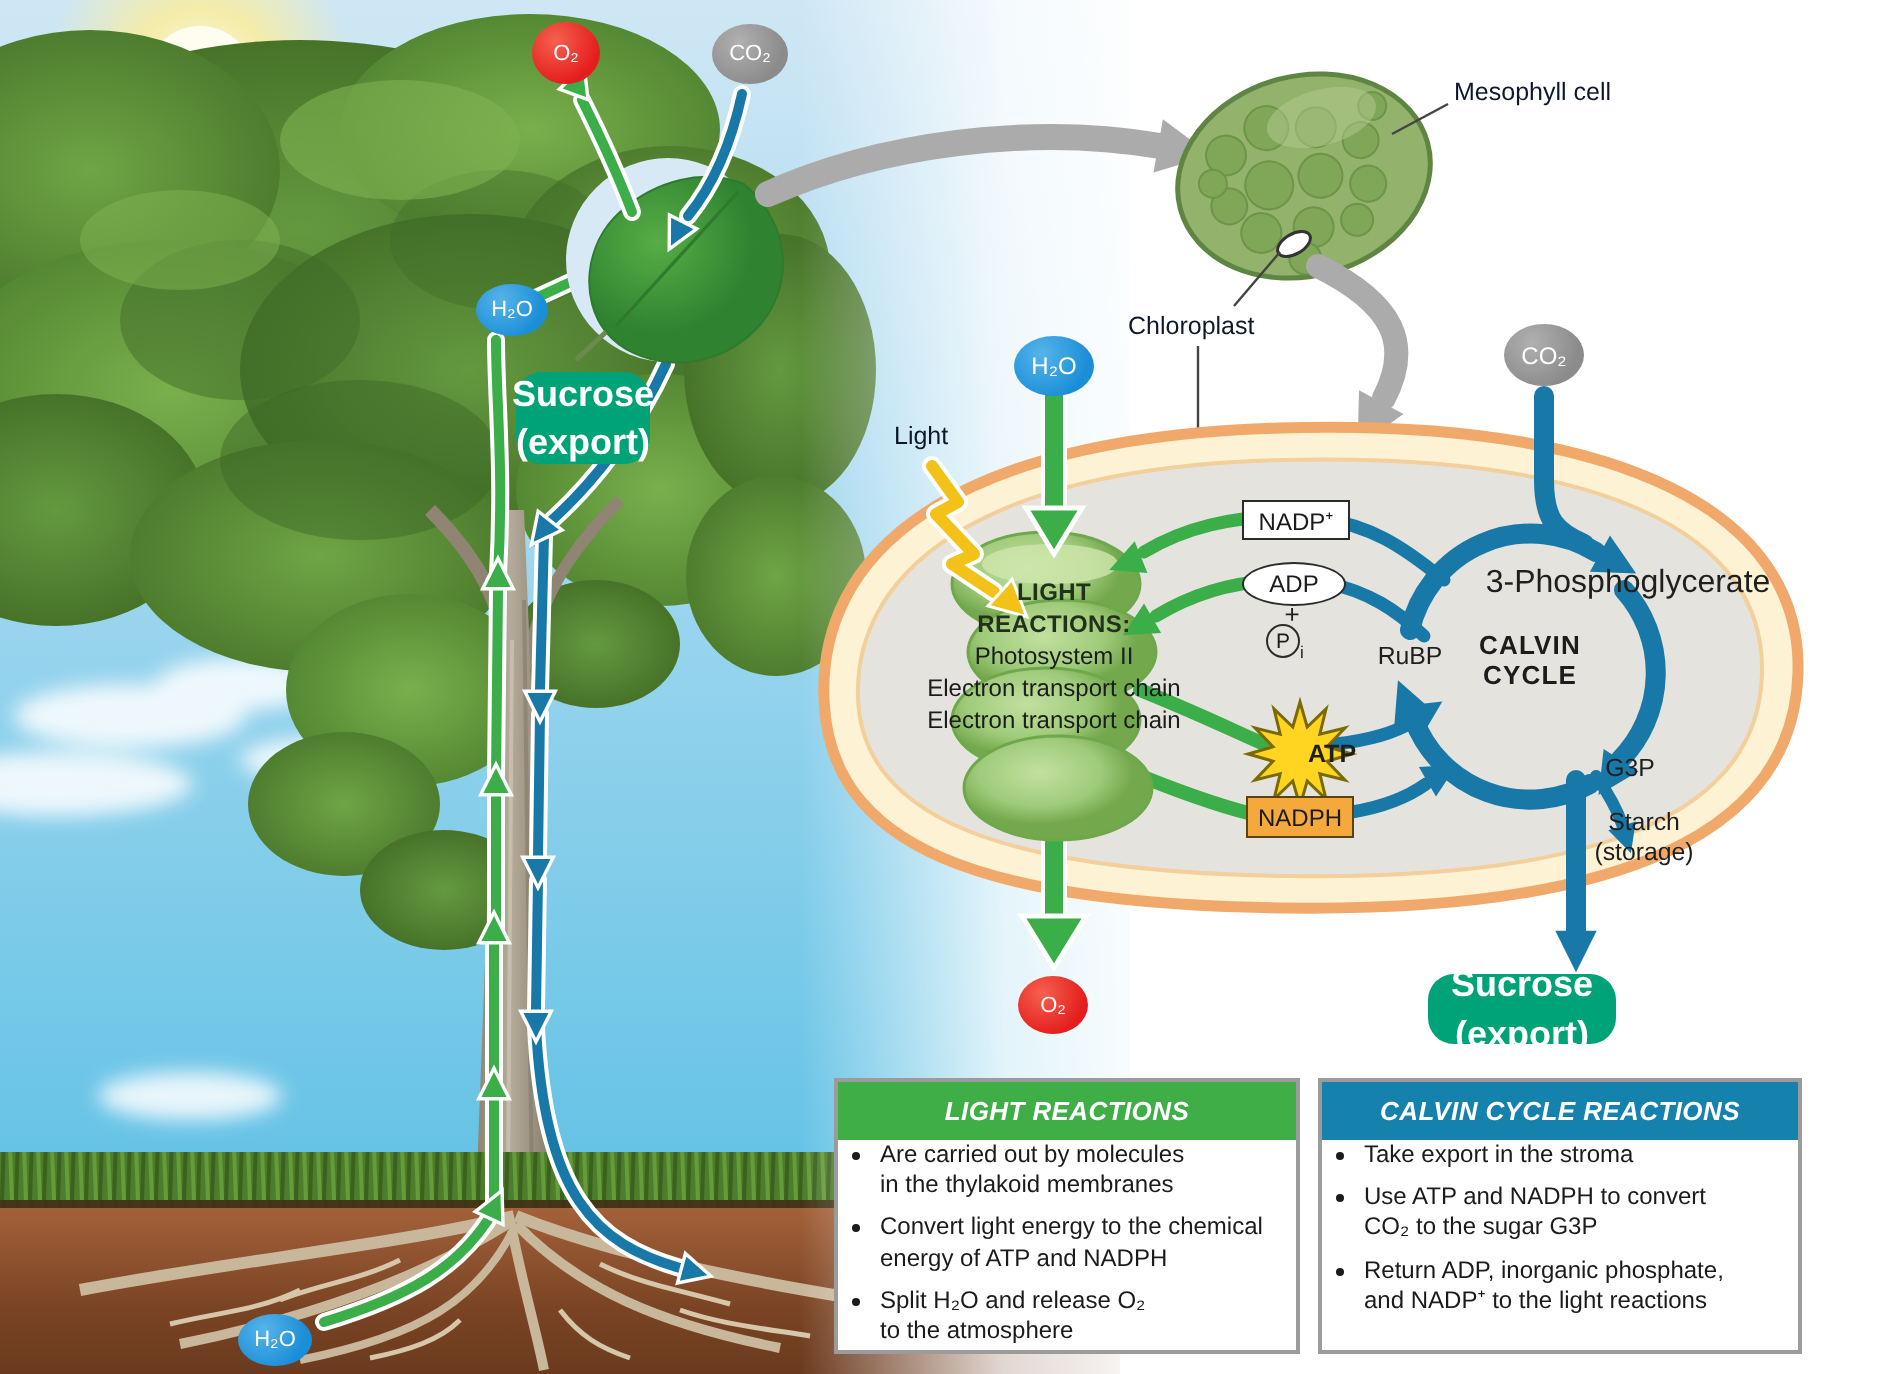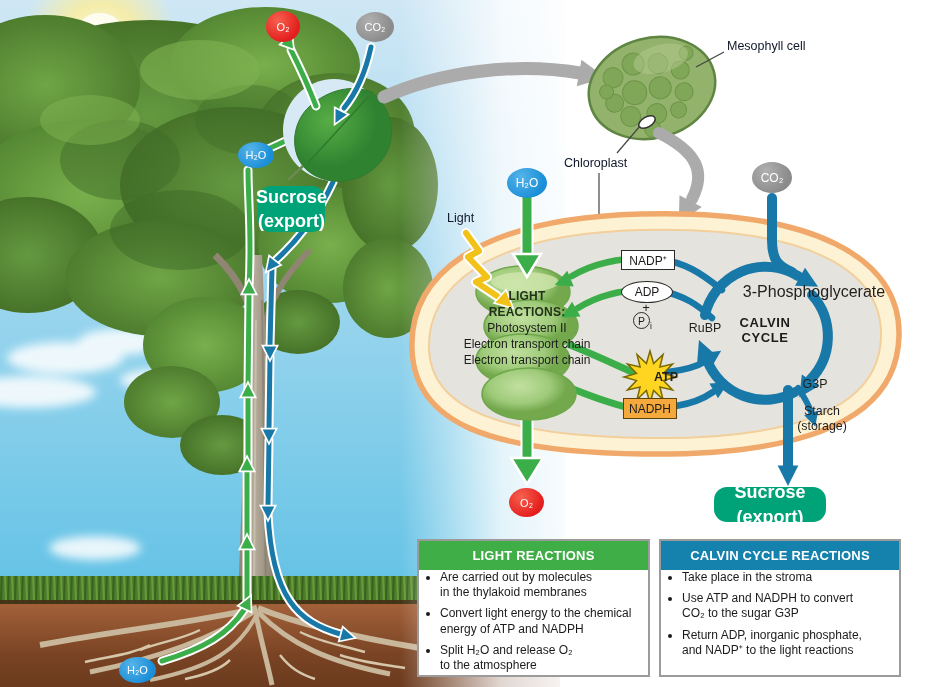--- a/index.html
+++ b/index.html
@@ -24,21 +24,21 @@
   .tag-orange{background:var(--nadph_orange);border-color:#5b4310;}
   .thyl-block{position:absolute;left:442px;top:288px;width:170px;text-align:center;
               font-size:12px;line-height:16px;color:#1c1c1c;}
   .thyl-block .b{font-weight:bold;color:#23311a;letter-spacing:.2px;}
   .calvin-title{position:absolute;transform:translate(-50%,-50%);text-align:center;
                 font-weight:bold;font-size:13px;letter-spacing:.6px;color:#1c1c1c;line-height:15px;}
   .two-line{text-align:center;line-height:15px;white-space:nowrap;}
   
   .info-box{position:absolute;background:#fff;border:2px solid #9b9b9b;box-sizing:border-box;}
   .info-head{height:29px;display:flex;align-items:center;justify-content:center;
-             color:#fff;font-weight:bold;font-size:13px;letter-spacing:.2px;}
+             color:#fff;font-weight:bold;font-size:13px;letter-spacing:.2px;font-style:italic;}
   .info-body{padding:0 6px 0 6px;}
   .info-body ul{margin:0;padding-left:15px;}
   .info-body li{font-size:12px;line-height:1.27;color:#1b1b1b;margin-bottom:6px;
                 white-space:pre-line;}
   .head-green{background:var(--header_green);}
   .head-blue{background:var(--header_blue);}
   
   .pi-wrap{position:absolute;display:flex;align-items:flex-start;color:#1b1b1b;}
   .pi-circle{width:15px;height:15px;border:1.4px solid #2b2b2b;border-radius:50%;
              display:flex;align-items:center;justify-content:center;font-size:10.5px;}
@@ -412,21 +412,21 @@
 <div class="lbl" style="left:705px;top:328px;font-size:12.4px;">RuBP</div>
 <div class="lbl" style="left:815px;top:384px;font-size:12.4px;">G3P</div>
 <div class="lbl two-line" style="left:822px;top:419px;font-size:12.4px;">
   <div>Starch</div>
   <div>(storage)</div>
 </div>
 
 <div class="gas gas-red" style="left:509px;top:488px;width:35px;height:29px;">
       <span>O₂</span>
     </div>
-<div class="sucrose" style="left:714px;top:487px;width:112px;height:35px;">
+<div class="sucrose" style="left:714px;top:487px;width:94px;height:35px;">
   <span>Sucrose (export)</span>
 </div>
 
 <div class="gas gas-blue" style="left:119px;top:657px;width:37px;height:26px;">
       <span>H₂O</span>
     </div>
 
 <div class="info-box" style="left:417px;top:539px;width:233px;height:138px;">
   <div class="info-head head-green">LIGHT REACTIONS</div>
   <div class="info-body">
@@ -437,21 +437,21 @@
 energy of ATP and NADPH</li>
       <li>Split H₂O and release O₂
 to the atmosphere</li>
     </ul>
   </div>
 </div>
 <div class="info-box" style="left:659px;top:539px;width:242px;height:138px;">
   <div class="info-head head-blue">CALVIN CYCLE REACTIONS</div>
   <div class="info-body">
     <ul>
-      <li>Take place in the stroma</li>
+      <li>Take export in the stroma</li>
       <li>Use ATP and NADPH to convert
 CO₂ to the sugar G3P</li>
       <li>Return ADP, inorganic phosphate,
 and NADP⁺ to the light reactions</li>
     </ul>
   </div>
 </div>
 
 </div>
 

